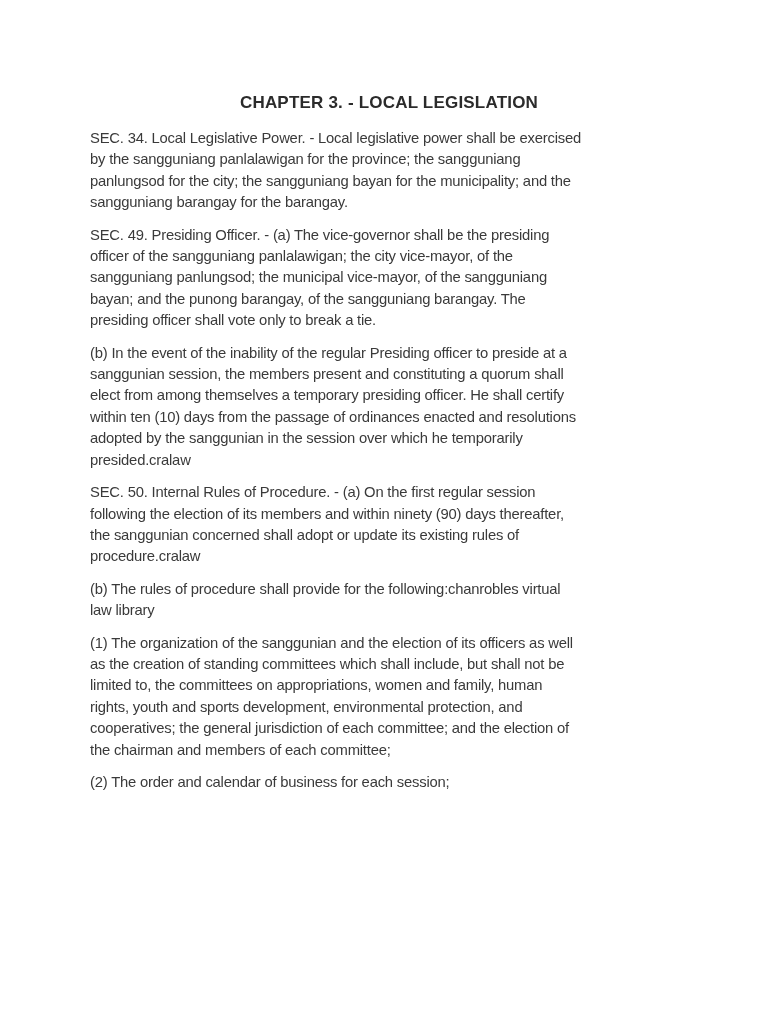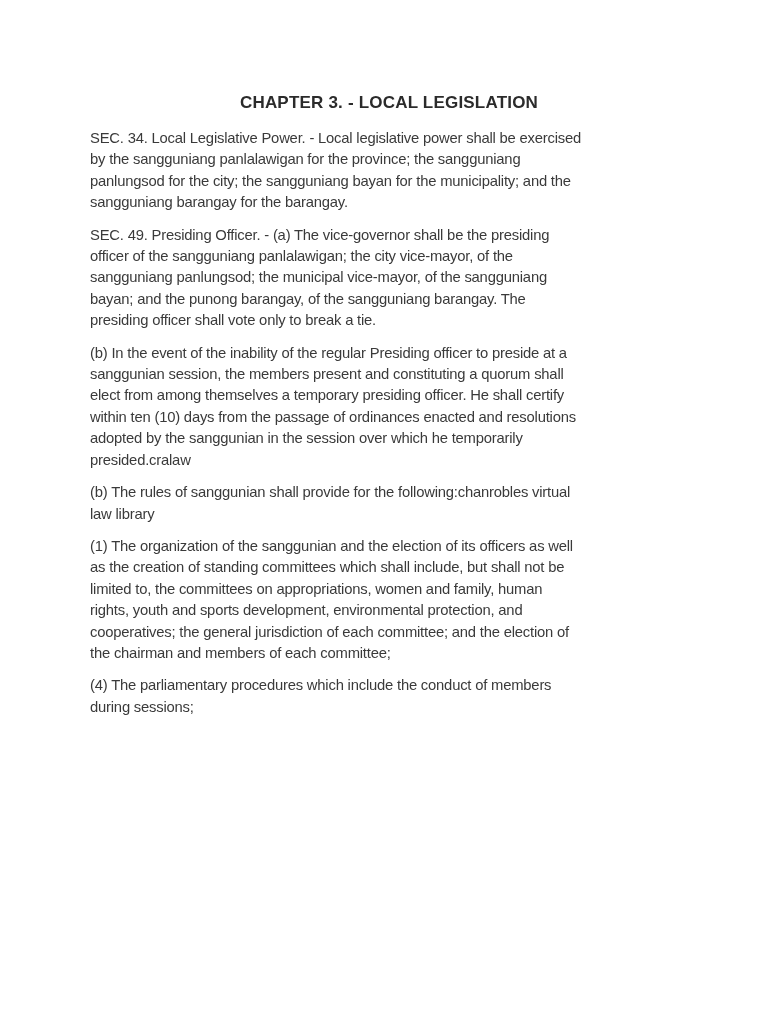--- a/index.html
+++ b/index.html
@@ -60,30 +60,33 @@
 bayan; and the punong barangay, of the sangguniang barangay. The
 presiding officer shall vote only to break a tie.</p>
 
     <p class="para">(b) In the event of the inability of the regular Presiding officer to preside at a
 sanggunian session, the members present and constituting a quorum shall
 elect from among themselves a temporary presiding officer. He shall certify
 within ten (10) days from the passage of ordinances enacted and resolutions
 adopted by the sanggunian in the session over which he temporarily
 presided.cralaw</p>
 
+    <p class="para">SEC. 50. Internal Rules of Procedure. - (a) On the first regular session
+following the election of its members and within ninety (90) days thereafter,
+the sanggunian concerned shall adopt or update its existing rules of
+procedure.cralaw</p>
 
-    <p class="para">(b) The rules of sanggunian shall provide for the following:chanrobles virtual
+    <p class="para">(b) The rules of procedure shall provide for the following:chanrobles virtual
 law library</p>
 
     <p class="para">(1) The organization of the sanggunian and the election of its officers as well
 as the creation of standing committees which shall include, but shall not be
 limited to, the committees on appropriations, women and family, human
 rights, youth and sports development, environmental protection, and
 cooperatives; the general jurisdiction of each committee; and the election of
 the chairman and members of each committee;</p>
 
+    <p class="para">(2) The order and calendar of business for each session;</p>
 
 
-    <p class="para">(4) The parliamentary procedures which include the conduct of members
-during sessions;</p>
 
   </div>
 </div>
 
 </body></html>

